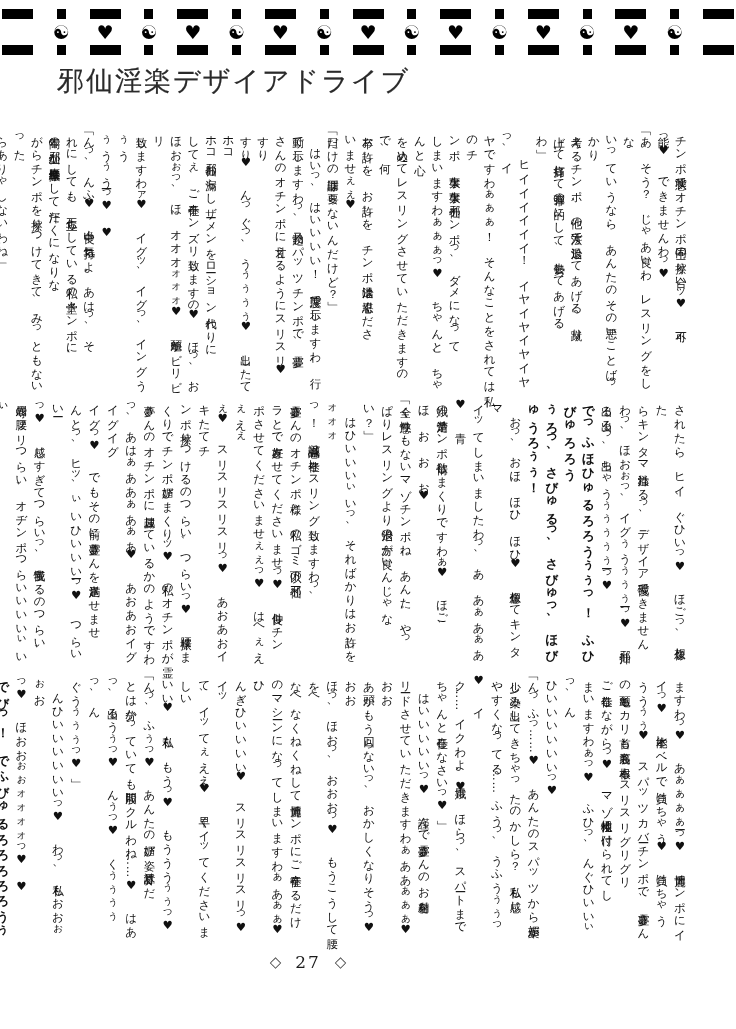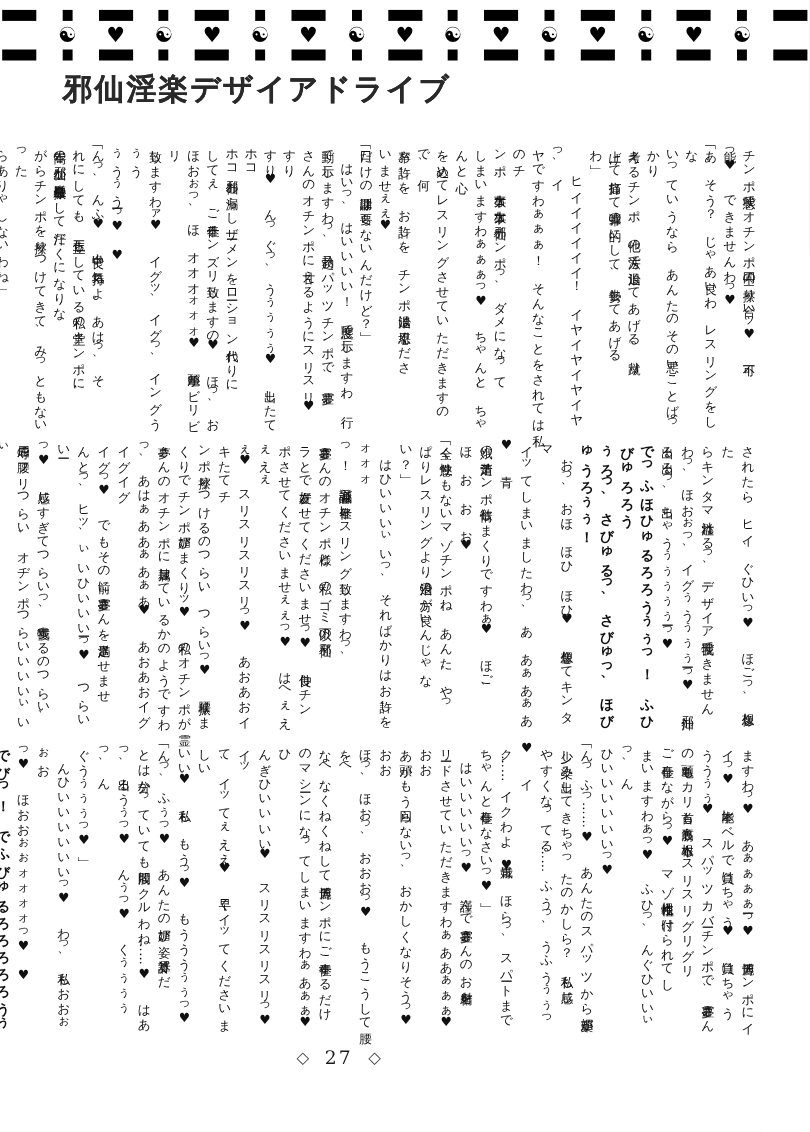--- a/index.html
+++ b/index.html
@@ -26,21 +26,21 @@
   .unit.narrow .bar{width:9px;}
   .unit .glyph{
     font-family:"DejaVu Sans","Liberation Sans",sans-serif;
     font-size:19px;line-height:22px;color:#000;text-align:center;white-space:nowrap;
   }
   .unit .glyph.empty{visibility:hidden;}
   
   .title{
     position:absolute;top:63px;left:57px;margin:0;
     font-family:"DejaVu Sans","Liberation Sans",sans-serif;
-    font-weight:bold;
+    font-weight:normal;
     font-size:27px;letter-spacing:2px;color:#2a2a2a;
     -webkit-text-stroke:0.2px #2a2a2a;
   }
   
   .band{
     position:absolute;right:47px;height:266px;
     writing-mode:vertical-rl;text-orientation:mixed;
     font-size:11.5px;letter-spacing:0.6px;line-height:17.4px;
     color:#101010;
   }

